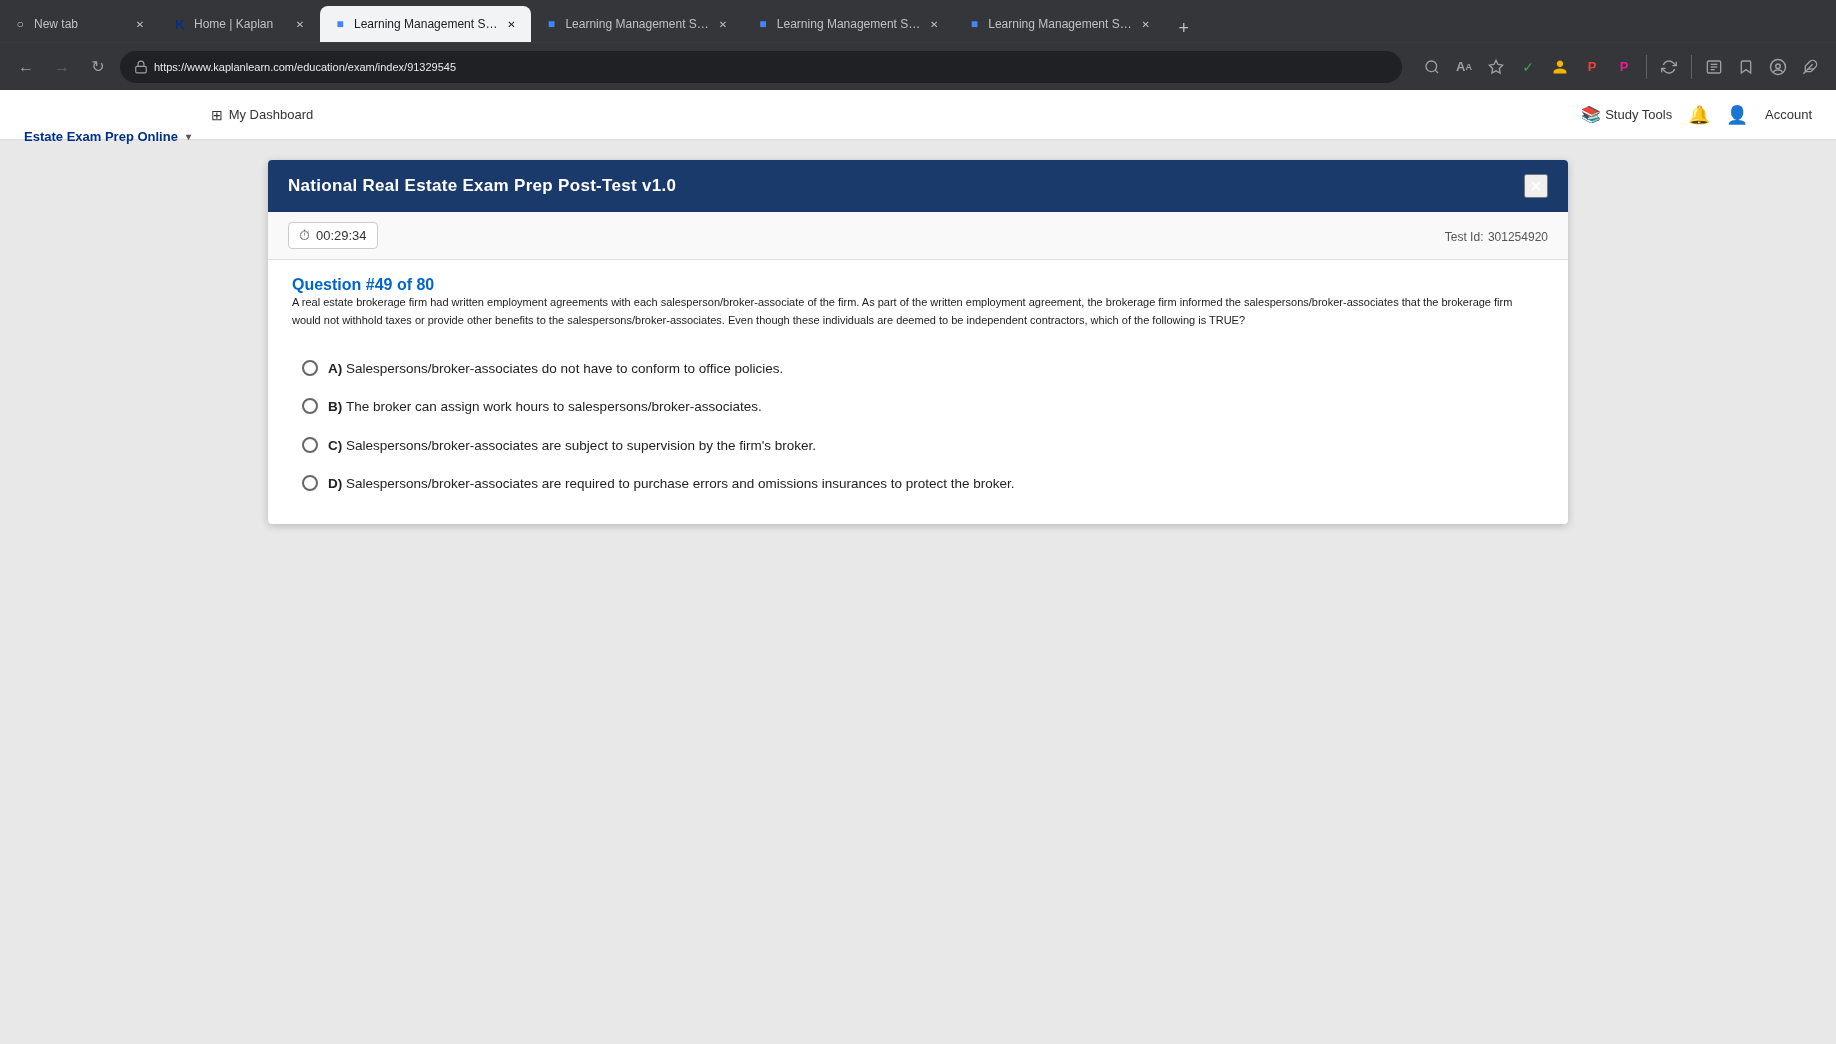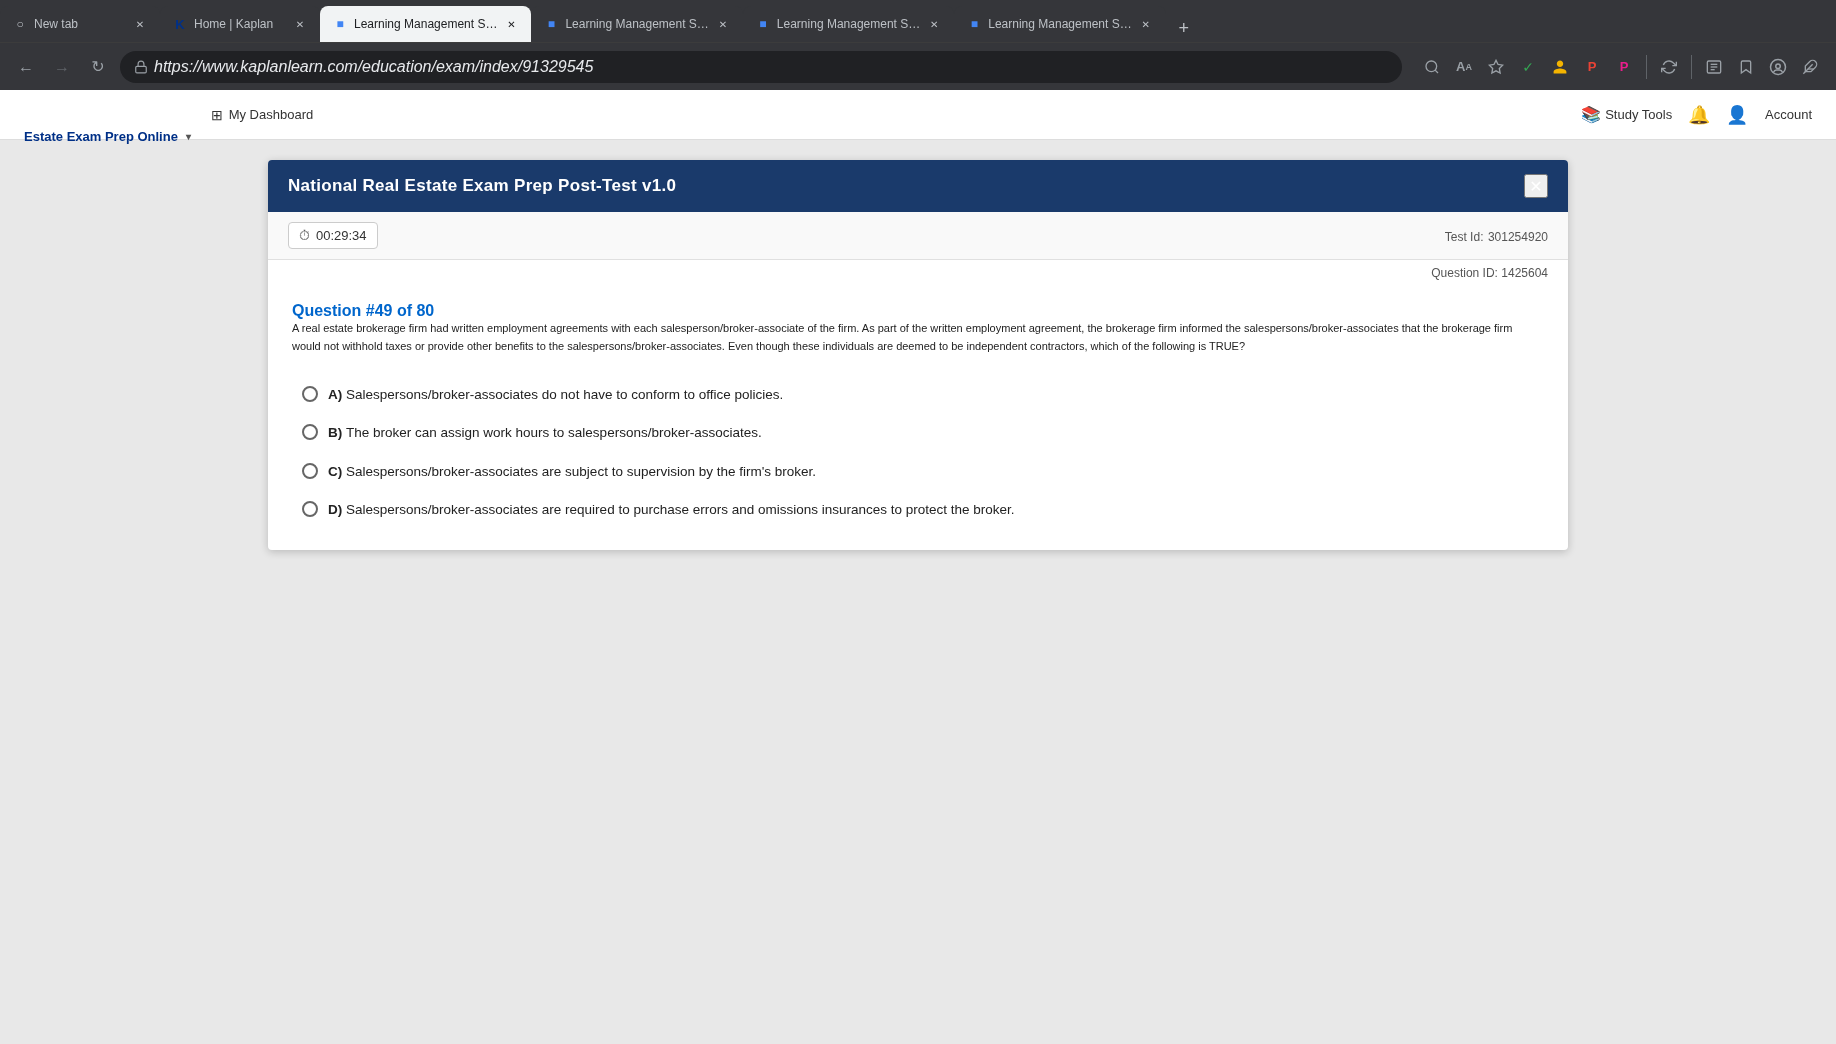--- a/index.html
+++ b/index.html
@@ -122,23 +122,22 @@
       display: flex;
       align-items: center;
       padding: 0 14px;
       color: #e8eaed;
       font-size: 13px;
       gap: 6px;
     }
 
     .address-text {
       flex: 1;
-      font-size: 16px;
+      font-size: 11px;
       color: #e8eaed;
-      font-style: italic;
     }
 
     .toolbar-icons {
       display: flex;
       align-items: center;
       gap: 4px;
       margin-left: 8px;
     }
 
     .toolbar-icon {
@@ -521,24 +520,20 @@
       <div class="timer-badge">
         <span class="timer-icon">⏱</span>
         <span>00:29:34</span>
       </div>
       <div>
         <span class="test-id-text">Test Id:</span>
         <span class="test-id-text">301254920</span>
       </div>
     </div>
 
-    <div class="question-id-text">
-      <span>Question ID:</span>
-      <span>1425604</span>
-    </div>
 
     <div class="test-card-body">
       <div class="question-number">Question #49 of 80</div>
       <div class="question-text">A real estate brokerage firm had written employment agreements with each salesperson/broker-associate of the firm. As part of the written employment agreement, the brokerage firm informed the salespersons/broker-associates that the brokerage firm would not withhold taxes or provide other benefits to the salespersons/broker-associates. Even though these individuals are deemed to be independent contractors, which of the following is TRUE?</div>
 
       <div class="answer-options">
 
         <div class="answer-option">
           <div class="radio-btn"></div>
           <span class="answer-text">

